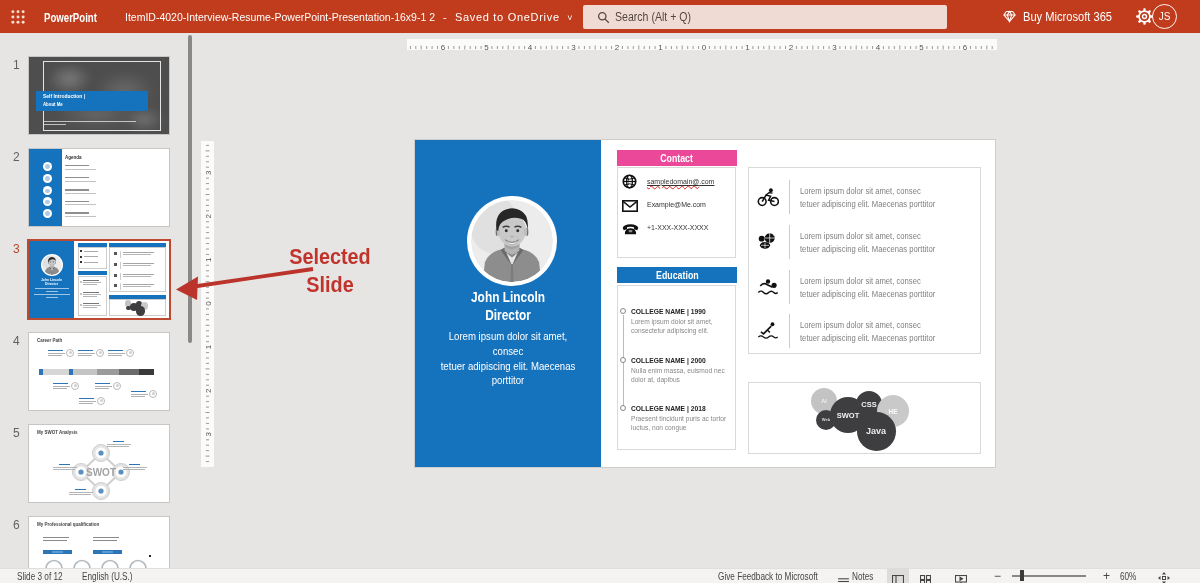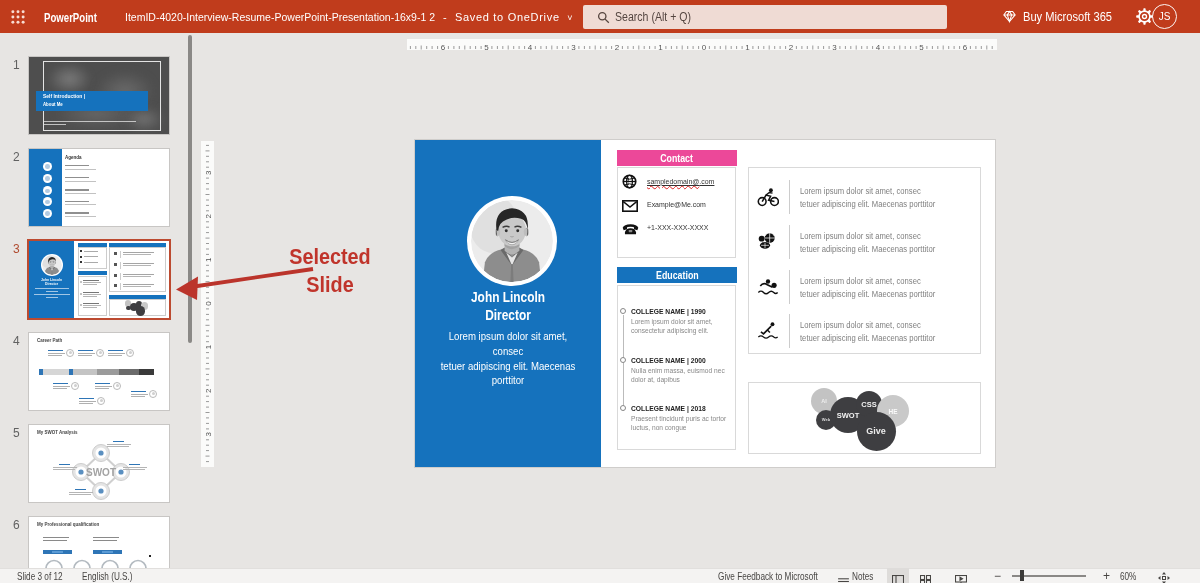--- a/index.html
+++ b/index.html
@@ -539,21 +539,21 @@
     <div style="position:absolute;left:415px;top:257px;width:36px;height:36px;border-radius:50%;background:#3e3e41;"></div>
     <div style="position:absolute;left:401px;top:270px;width:20px;height:20px;border-radius:50%;background:#3e3e41;"></div>
     <div style="position:absolute;left:441px;top:251px;width:26px;height:26px;border-radius:50%;background:#3e3e41;"></div>
     <div style="position:absolute;left:462px;top:255px;width:32px;height:32px;border-radius:50%;background:#c9c9c9;"></div>
     <div style="position:absolute;left:441.5px;top:271.5px;width:39.0px;height:39.0px;border-radius:50%;background:#3e3e41;"></div>
     <div style="position:absolute;left:379px;top:255.5px;width:60px;text-align:center;color:#eee;font-size:5.5px;font-weight:bold;line-height:11.0px;">AI</div>
     <div style="position:absolute;left:403px;top:267.5px;width:60px;text-align:center;color:#f2f2f2;font-size:7.5px;font-weight:bold;line-height:15.0px;">SWOT</div>
     <div style="position:absolute;left:381px;top:276px;width:60px;text-align:center;color:#ddd;font-size:4px;font-weight:bold;line-height:8px;">Web</div>
     <div style="position:absolute;left:424px;top:256.5px;width:60px;text-align:center;color:#f2f2f2;font-size:7.5px;font-weight:bold;line-height:15.0px;">CSS</div>
     <div style="position:absolute;left:448px;top:264.5px;width:60px;text-align:center;color:#fafafa;font-size:6.5px;font-weight:bold;line-height:13.0px;">HE</div>
-    <div style="position:absolute;left:431px;top:282px;width:60px;text-align:center;color:#ececec;font-size:9px;font-weight:bold;line-height:18px;">Give</div>
+    <div style="position:absolute;left:431px;top:282px;width:60px;text-align:center;color:#ececec;font-size:9px;font-weight:bold;line-height:18px;">Java</div>
   </div>
 <div style="position:absolute;left:255px;top:243px;width:150px;text-align:center;font-size:22px;font-weight:bold;color:#c0342b;line-height:28px;transform:scaleX(0.9);">Selected<br>Slide</div>
 <svg style="position:absolute;left:172px;top:262px;" width="150" height="40" viewBox="0 0 150 40">
 <line x1="141" y1="7" x2="22" y2="24.5" stroke="#bb342b" stroke-width="3.8"></line>
 <path d="M4 27.5 L26 14.5 L25 38 Z" fill="#bb342b"></path>
 </svg>
 <div style="position:absolute;left:0;top:0;width:1200px;height:33px;background:#c03c1c;"></div>
 <div style="position:absolute;left:11px;top:10px;"><svg width="14" height="14" viewBox="0 0 15 15" fill="#f8ddd3">
       <circle cx="2.0" cy="2.0" r="1.6"></circle>
       <circle cx="7.5" cy="2.0" r="1.6"></circle>

